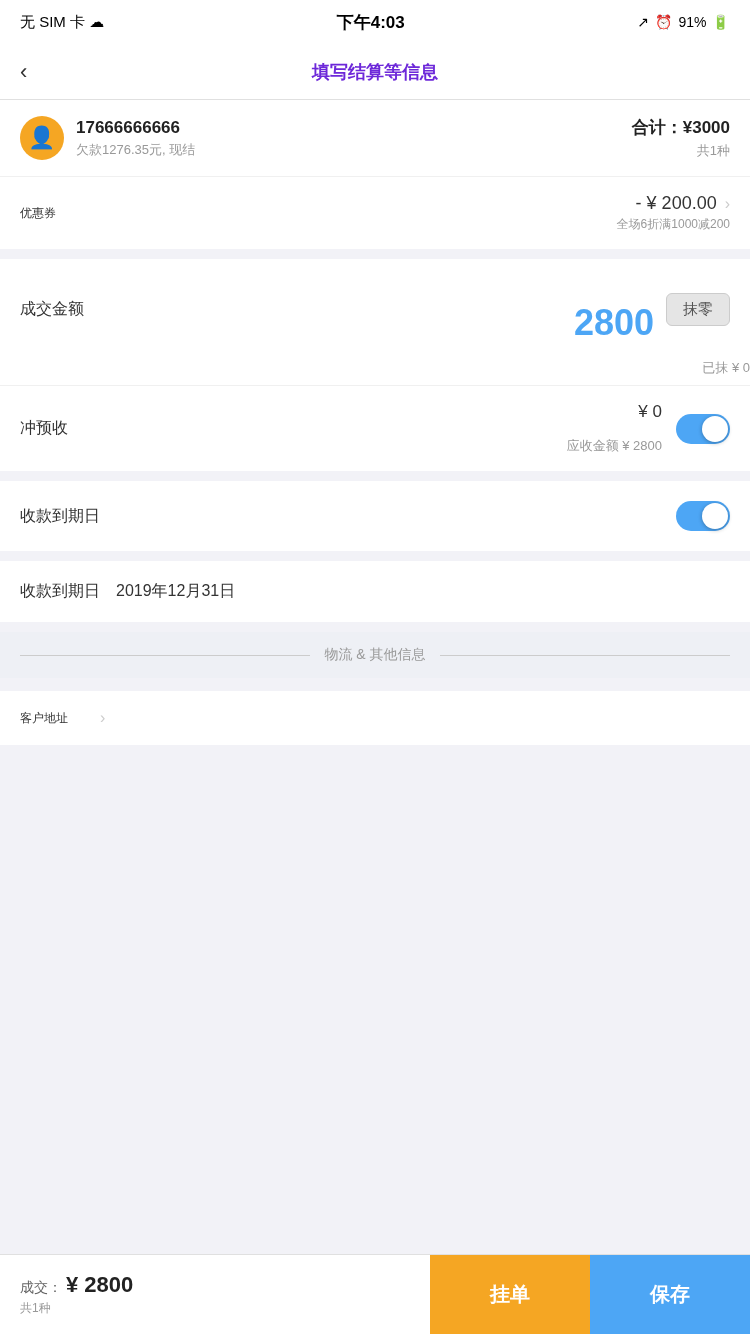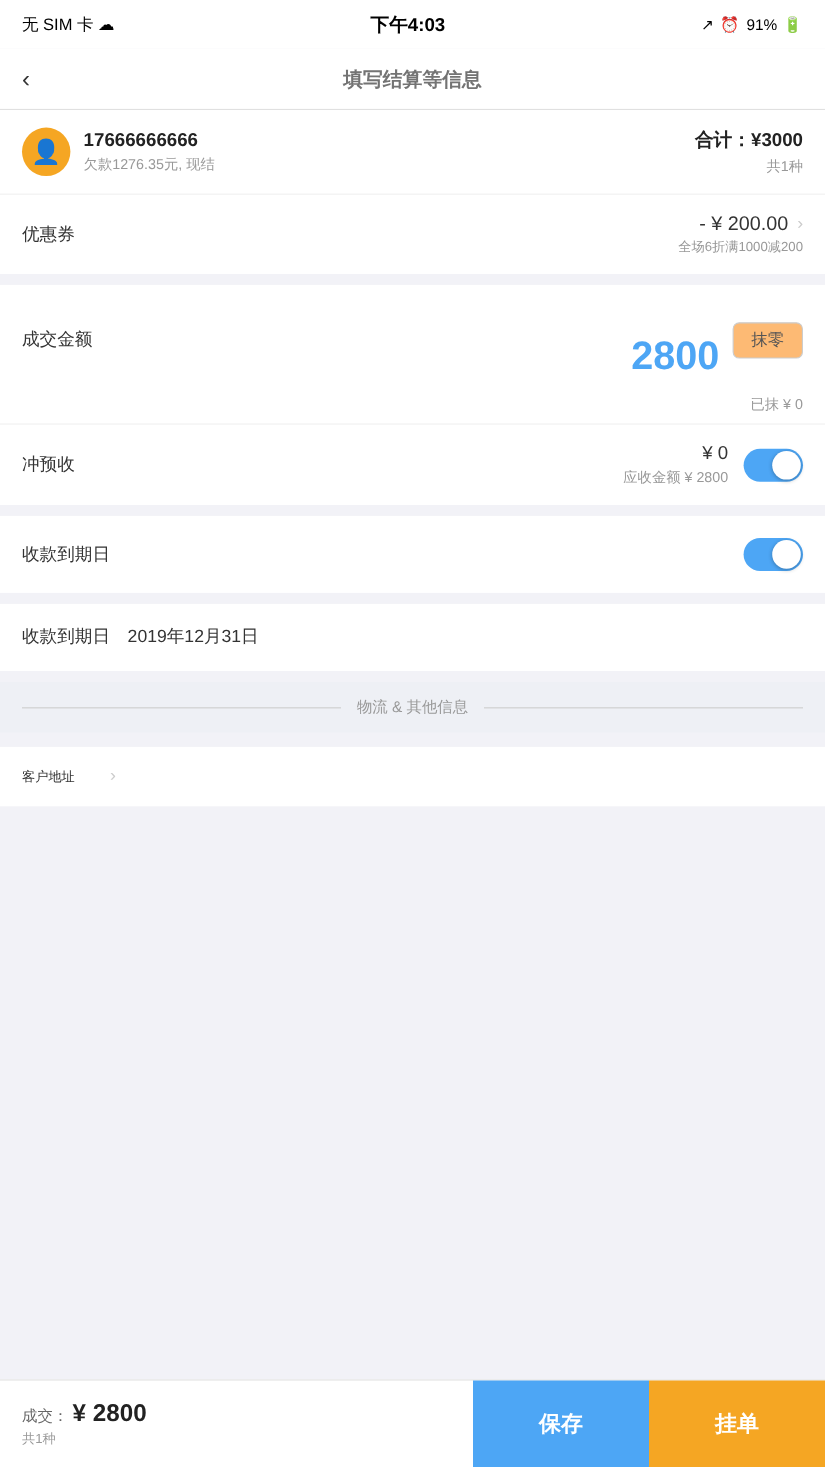--- a/index.html
+++ b/index.html
@@ -41,21 +41,21 @@
     .nav-back {
       position: absolute;
       left: 20px;
       font-size: 22px;
       color: #333;
       cursor: pointer;
     }
     .nav-title {
       font-size: 18px;
       font-weight: 600;
-      color: #737373;
+      color: #6d28d9;
     }
 
     
     .section {
       background: #fff;
       margin-bottom: 10px;
     }
 
     
     .customer-row {
@@ -86,21 +86,21 @@
 
     
     .coupon-row {
       display: flex;
       align-items: center;
       justify-content: space-between;
       padding: 16px 20px;
       background: #fff;
       border-top: 1px solid #f0f0f0;
     }
-    .coupon-label { font-size: 16px; color: #333; }
+    .coupon-label { font-size: 12px; color: #333; }
     .coupon-right { display: flex; align-items: center; gap: 8px; }
     .coupon-value { font-size: 18px; color: #333; font-weight: 500; }
     .coupon-desc { font-size: 12px; color: #999; margin-top: 2px; text-align: right; }
     .coupon-arrow { color: #ccc; font-size: 16px; }
 
     
     .deal-section {
       background: #fff;
       margin-bottom: 10px;
     }
@@ -111,40 +111,40 @@
     }
     .deal-label { font-size: 16px; color: #333; flex: 1; }
     .deal-value-wrap { display: flex; align-items: center; gap: 12px; }
     .deal-amount { font-size: 36px; font-weight: 600; color: #4da6f5; line-height: 1; margin-top: 28px; }
     .round-zero-btn {
       border: 1px solid #ccc;
       border-radius: 6px;
       padding: 6px 16px;
       font-size: 15px;
       color: #555;
-      background: #fdba74;
+      background: #e5e5e5;
       cursor: pointer;
     }
-    .deal-erased { font-size: 13px; color: #999; text-align: right; padding-right: 20px; padding-bottom: 8px; }
+    .deal-erased { font-size: 13px; color: #999; text-align: right; padding-bottom: 8px; }
 
     
     .prepay-section {
       background: #fff;
       border-top: 1px solid #f0f0f0;
     }
     .prepay-row {
       display: flex;
       align-items: center;
       padding: 16px 20px;
     }
     .prepay-label { font-size: 16px; color: #333; flex: 1; }
     .prepay-right { display: flex; align-items: center; gap: 14px; }
     .prepay-amount-wrap { text-align: right; }
     .prepay-amount { font-size: 17px; color: #333; font-weight: 500; }
-    .prepay-receivable { font-size: 13px; color: #999; margin-top: 3px; }
+    .prepay-receivable { font-size: 13px; color: #999; margin-top: 15px; }
 
     
     .toggle {
       width: 54px;
       height: 30px;
       border-radius: 15px;
       background: #4da6f5;
       position: relative;
       cursor: pointer;
       flex-shrink: 0;
@@ -365,15 +365,15 @@
 <div class="gray-space"></div>
 
 <div class="bottom-bar">
   <div class="bottom-info">
     <div style="display:flex;align-items:baseline;gap:4px;">
       <span class="bottom-deal-label">成交：</span>
       <span class="bottom-deal-amount">¥ 2800</span>
     </div>
     <div class="bottom-deal-count">共1种</div>
   </div>
+  <div class="bottom-btn btn-hold">挂单</div>
   <div class="bottom-btn btn-save">保存</div>
-  <div class="bottom-btn btn-hold">挂单</div>
 </div>
 
 </body></html>

